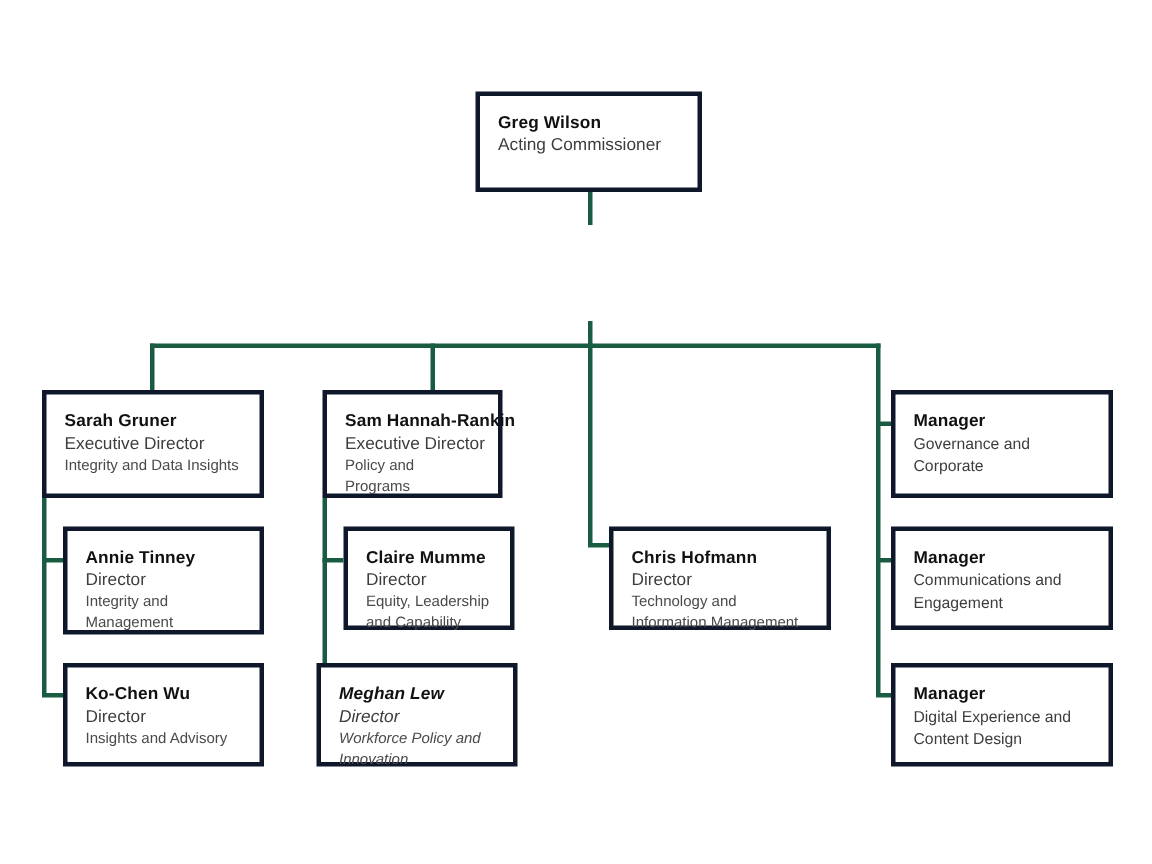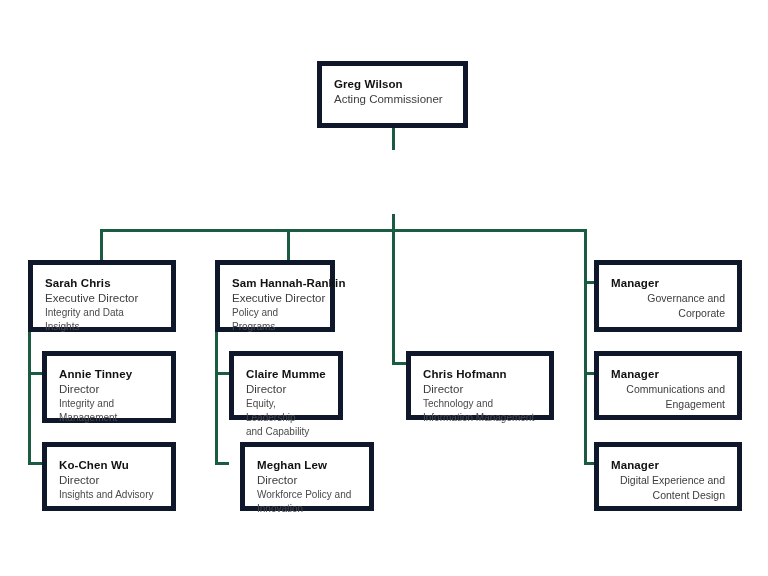--- a/index.html
+++ b/index.html
@@ -22,21 +22,21 @@
     background: #1a5c42;
   }
   .vline { width: 3px; }
   .hline { height: 3px; }
 
   
   .node {
     position: absolute;
     box-sizing: border-box;
     background: #ffffff;
-    border: 5px solid #0f172a;
+    border: 3px solid #0f172a;
     padding: 11px 12px 10px 12px;
   }
   .node .nm {
     font-size: 11.5px;
     font-weight: bold;
     color: #111111;
     line-height: 15px;
     letter-spacing: 0.1px;
     white-space: nowrap;
   }
@@ -50,21 +50,20 @@
   .node .unit {
     font-size: 10px;
     font-weight: normal;
     color: #4a4a4a;
     line-height: 14px;
   }
   .node.manager .unit {
     font-size: 10.5px;
     color: #3d3d3d;
     line-height: 15px;
-    text-align: right;
   }
 </style>
 </head>
 <body>
 
 <div id="canvas">
 
   <div class="line vline" style="left:392px; top:128px; height:22px;"></div>
 
   <div class="line vline" style="left:392px; top:214px; height:17px;"></div>
@@ -91,21 +90,21 @@
   <div class="line hline" style="left:215px; top:372px; width:14px;"></div>
   <div class="line hline" style="left:215px; top:462px; width:14px;"></div>
 
   <div class="node" style="left:317px; top:61px; width:151px; height:67px;">
     <div class="nm">Greg Wilson</div>
     <div class="role">Acting Commissioner</div>
   </div>
 
 
   <div class="node" style="left:28px; top:260px; width:148px; height:72px;">
-    <div class="nm">Sarah Chris</div>
+    <div class="nm">Sarah Gruner</div>
     <div class="role">Executive Director</div>
     <div class="unit">Integrity and Data Insights</div>
   </div>
 
   <div class="node" style="left:215px; top:260px; width:120px; height:72px;">
     <div class="nm">Sam Hannah-Rankin</div>
     <div class="role">Executive Director</div>
     <div class="unit">Policy and Programs</div>
   </div>
 
@@ -136,21 +135,21 @@
     <div class="nm">Manager</div>
     <div class="unit">Communications and<br>Engagement</div>
   </div>
 
   <div class="node" style="left:42px; top:442px; width:134px; height:69px;">
     <div class="nm">Ko-Chen Wu</div>
     <div class="role">Director</div>
     <div class="unit">Insights and Advisory</div>
   </div>
 
-  <div class="node" style="left:240px; top:442px; width:134px; height:69px;">
+  <div class="node" style="left:211px; top:442px; width:134px; height:69px;font-style:italic;">
     <div class="nm">Meghan Lew</div>
     <div class="role">Director</div>
     <div class="unit">Workforce Policy and<br>Innovation</div>
   </div>
 
   <div class="node manager" style="left:594px; top:442px; width:148px; height:69px;">
     <div class="nm">Manager</div>
     <div class="unit">Digital Experience and<br>Content Design</div>
   </div>
 

